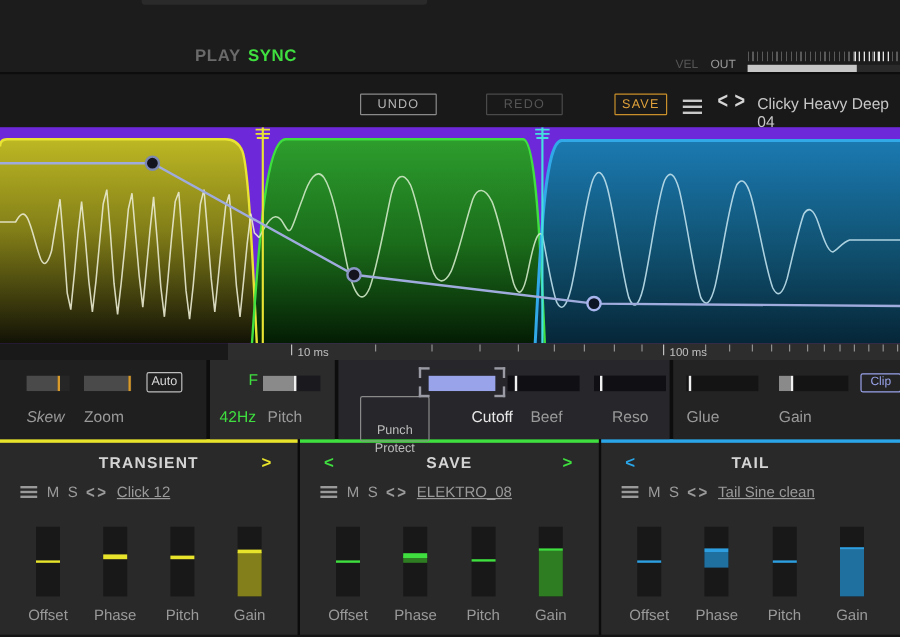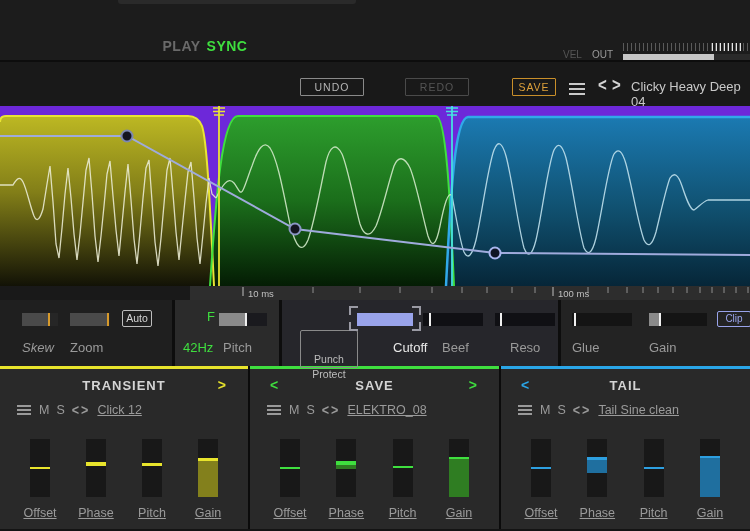--- a/index.html
+++ b/index.html
@@ -81,21 +81,21 @@
   .p-preset-row .menu-bars{width:14px;margin-right:8px;}
   .p-preset-row .menu-bars i{background:#9a9a9a;height:2px;margin:2px 0;}
   .ms{margin-right:7px;}
   .chev{font-weight:bold;margin-right:2px;transform:scaleY(1.15);display:inline-block;}
   .p-preset{margin-left:7px;text-decoration:underline;}
   .p-sliders{display:flex;justify-content:space-between;padding:16px 14px 0 14px;}
   .vcol{width:52px;display:flex;flex-direction:column;align-items:center;}
   .vtrack{position:relative;width:20px;height:58px;background:#181818;}
   .vhandle{position:absolute;left:0;right:0;height:2.5px;}
   .vfill{position:absolute;left:0;right:0;}
-  .vlabel{margin-top:9px;font-size:12.5px;color:#9a9a9a;text-decoration:underline;}
+  .vlabel{margin-top:9px;font-size:12.5px;color:#9a9a9a;}
   .h-yellow{background:#e8e42c;} .h-green{background:#3fdf3f;} .h-blue{background:#2d9fe0;}
   .f-yellow{background:#83801c;} .f-green{background:#2f7d22;} .f-blue{background:#1f6f9f;}
 </style>
 </head>
 <body>
 
 <div class="app">
 
   <div class="header">
     <div class="host-tab"></div>

